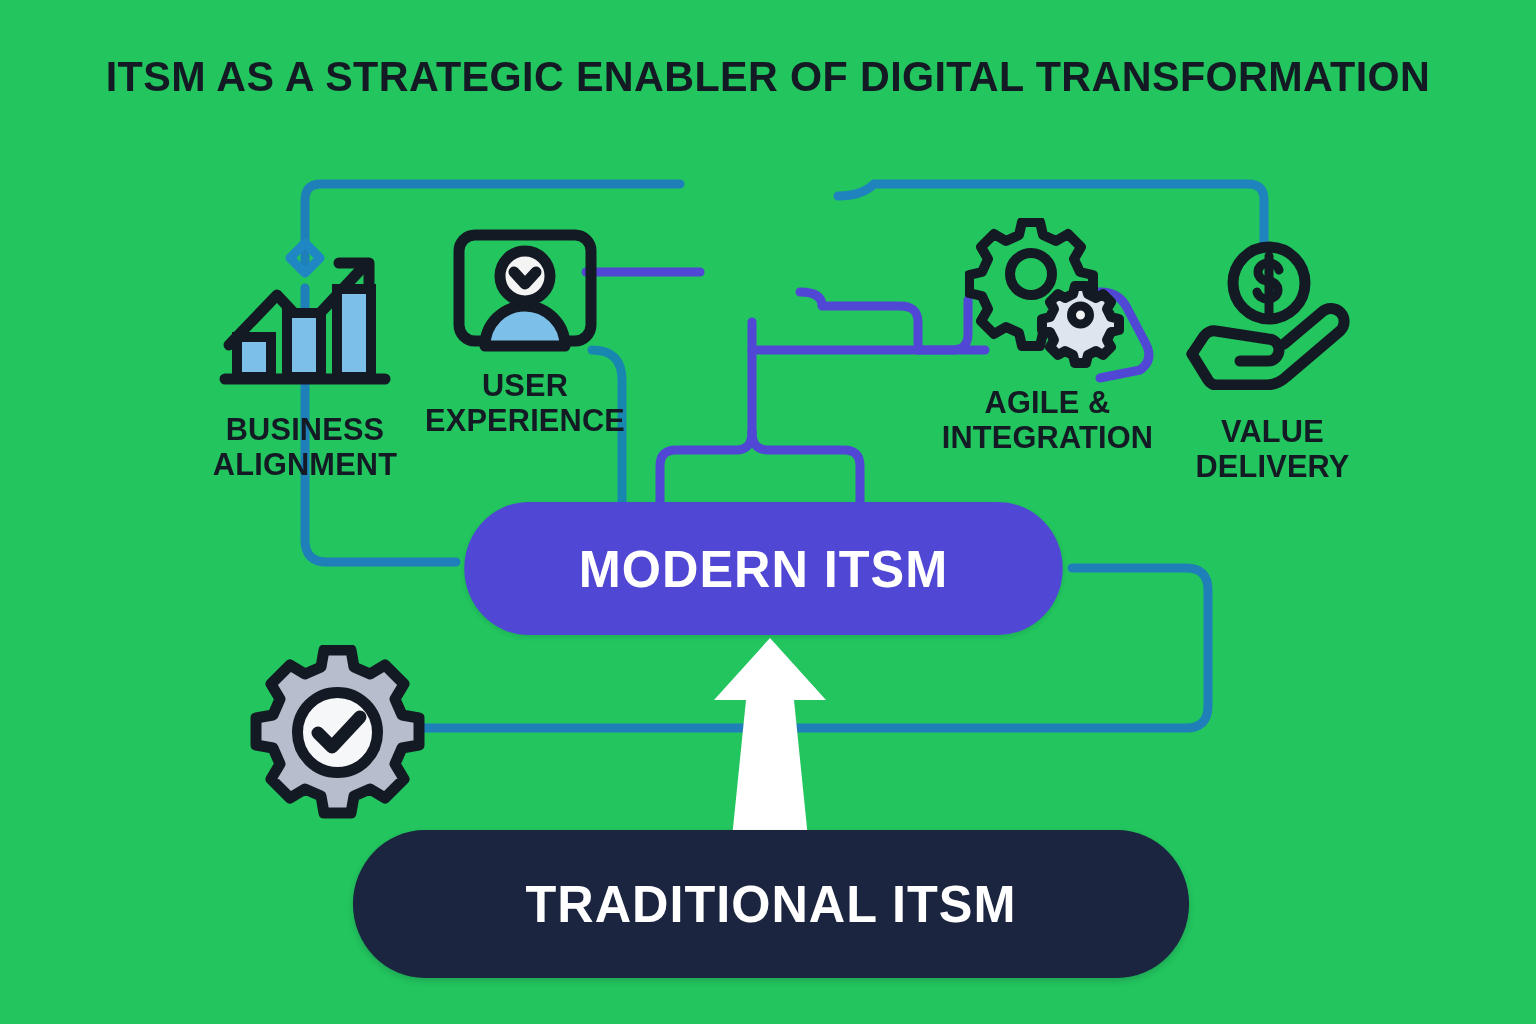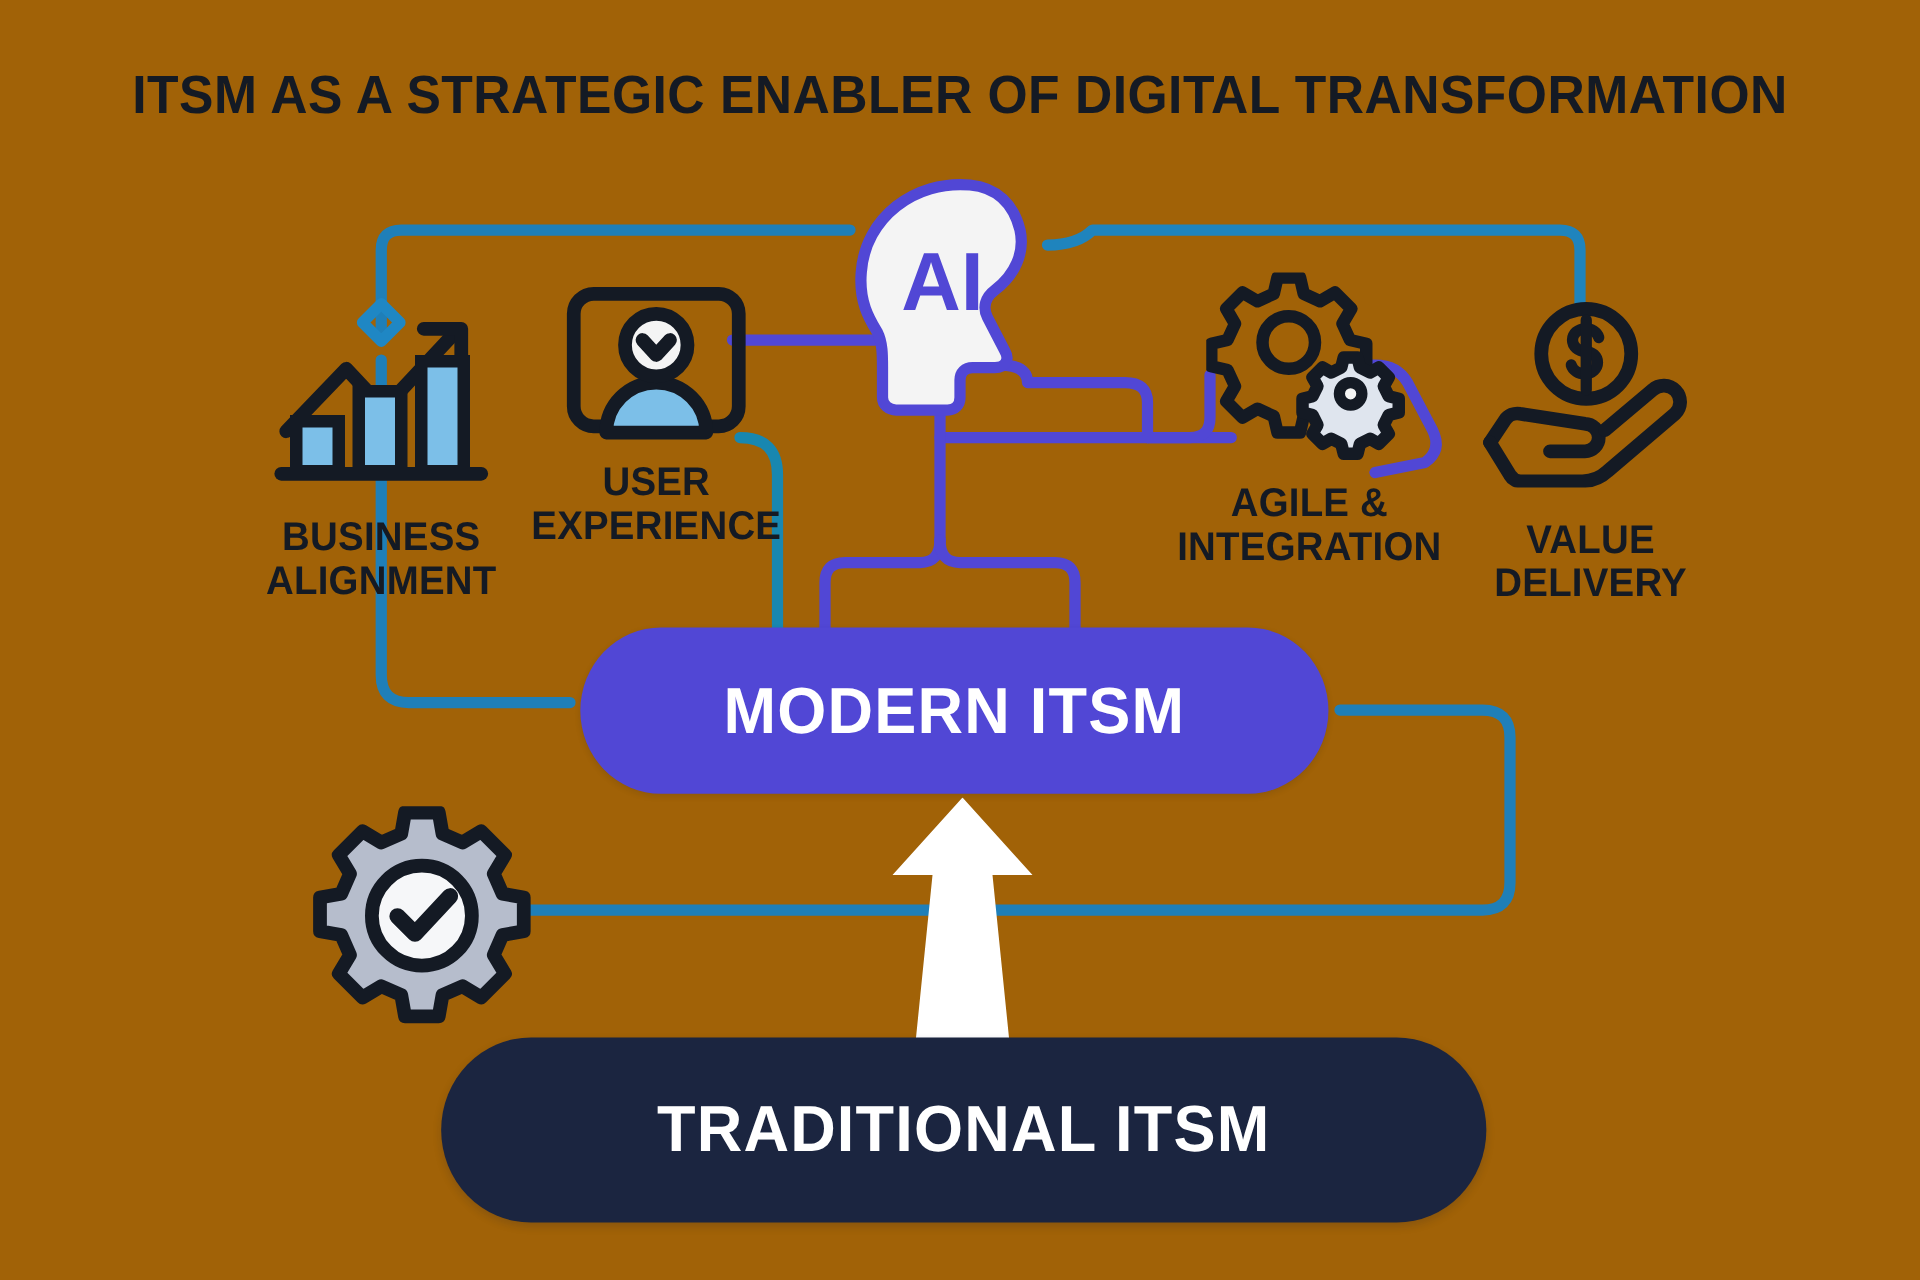--- a/index.html
+++ b/index.html
@@ -13,21 +13,21 @@
     height: 1024px;
     overflow: hidden;
     font-family: "Liberation Sans", sans-serif;
     position: relative;
   }
   #stage {
     position: absolute;
     top: 0; left: 0;
     width: 1536px;
     height: 1024px;
-    background: #a16207;
+    background: #22c55e;
   }
   .title {
     position: absolute;
     left: 0;
     top: 52px;
     width: 1536px;
     text-align: center;
     font-family: "Liberation Sans", sans-serif;
     font-weight: bold;
     font-size: 43px;
@@ -170,29 +170,20 @@
       <svg width="146" height="128" viewBox="0 0 146 128" xmlns="http://www.w3.org/2000/svg">
         <rect x="7" y="7" width="132" height="106" rx="16" fill="none" stroke="#141a24" stroke-width="11"></rect>
         <path d="M33,118 a40,40 0 0 1 80,0 z" fill="#7cbfe8" stroke="#141a24" stroke-width="11" stroke-linejoin="round"></path>
         <circle cx="73" cy="48" r="25" fill="#f4f4f4" stroke="#141a24" stroke-width="11"></circle>
         <path d="M62,44 L73,56 L84,44" fill="none" stroke="#141a24" stroke-width="11" stroke-linecap="round" stroke-linejoin="round"></path>
       </svg>
     </div>
     <div class="node-label" style="left:410px; top:368px; width:230px;">USER
 EXPERIENCE</div>
 
-    <div class="icon-box" style="left:672px; top:138px; width:170px; height:195px;">
-      <svg width="170" height="195" viewBox="0 0 170 195" xmlns="http://www.w3.org/2000/svg">
-        <path d="M104,10 C60,6 20,36 17,80 C15,104 24,118 30,128 C34,136 34,146 34,156
-                 L34,180 C34,186 39,190 45,190 L86,190 C92,190 96,186 96,180 L96,166
-                 C96,160 100,156 106,156 L124,156 C132,156 136,150 132,143 L118,116
-                 C114,108 116,100 124,94 C140,82 148,64 144,46 C139,26 126,12 104,10 Z" fill="#f4f4f4" stroke="#5147d5" stroke-width="9" stroke-linejoin="round"></path>
-        <text x="82" y="110" text-anchor="middle" font-family="Liberation Sans, sans-serif" font-size="66" font-weight="bold" fill="#5147d5">AI</text>
-      </svg>
-    </div>
 
     <div class="icon-box" style="left:965px; top:218px; width:160px; height:150px;">
       <svg width="160" height="150" viewBox="0 0 160 150" xmlns="http://www.w3.org/2000/svg">
         <g>
           <path d="M57,4 h18 l3,13 l13,6 l12,-7 l13,13 l-7,12 l6,13 l13,3 v18 l-13,3 l-6,13 l7,12
                    l-13,13 l-12,-7 l-13,6 l-3,13 h-18 l-3,-13 l-13,-6 l-12,7 l-13,-13 l7,-12 l-6,-13
                    l-13,-3 v-18 l13,-3 l6,-13 l-7,-12 l13,-13 l12,7 l13,-6 z" fill="none" stroke="#141a24" stroke-width="10" stroke-linejoin="round"></path>
           <circle cx="66" cy="56" r="21" fill="none" stroke="#141a24" stroke-width="10"></circle>
         </g>
         <g>

